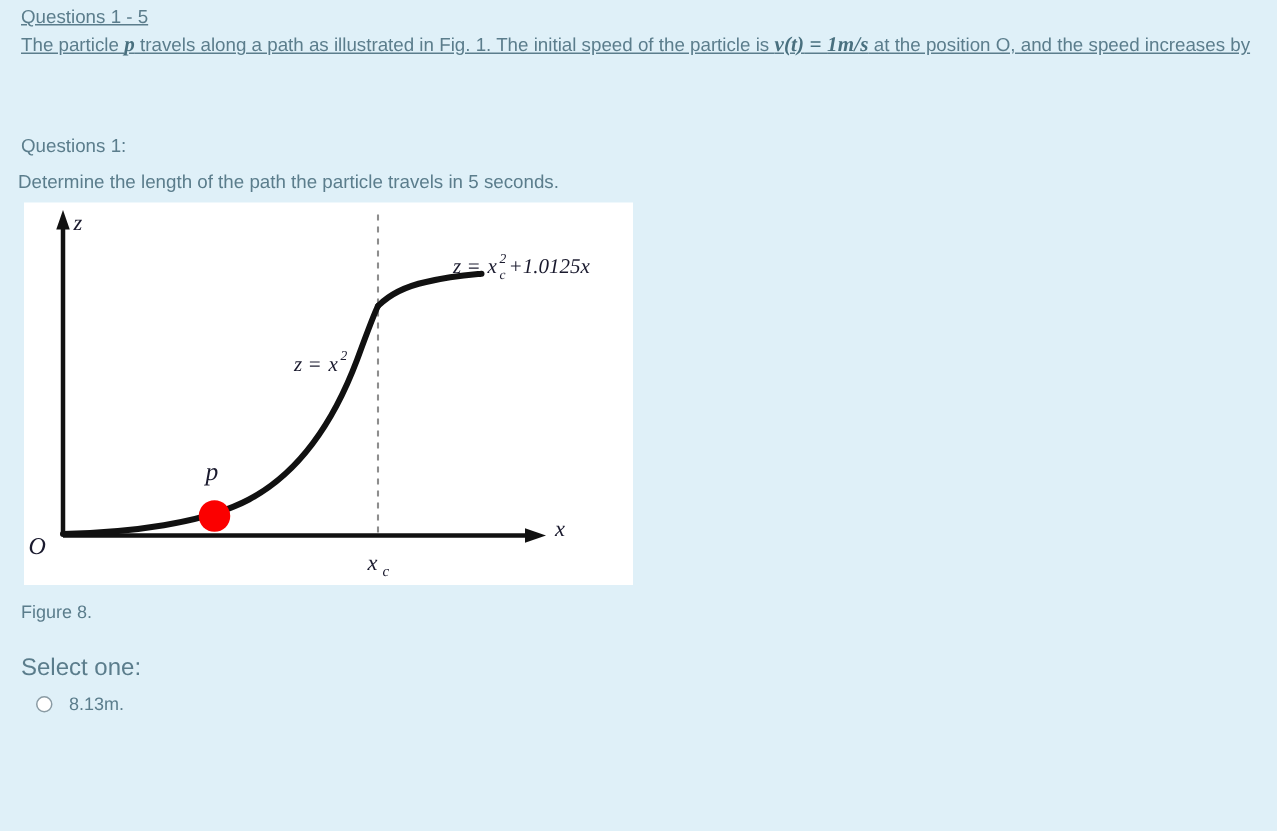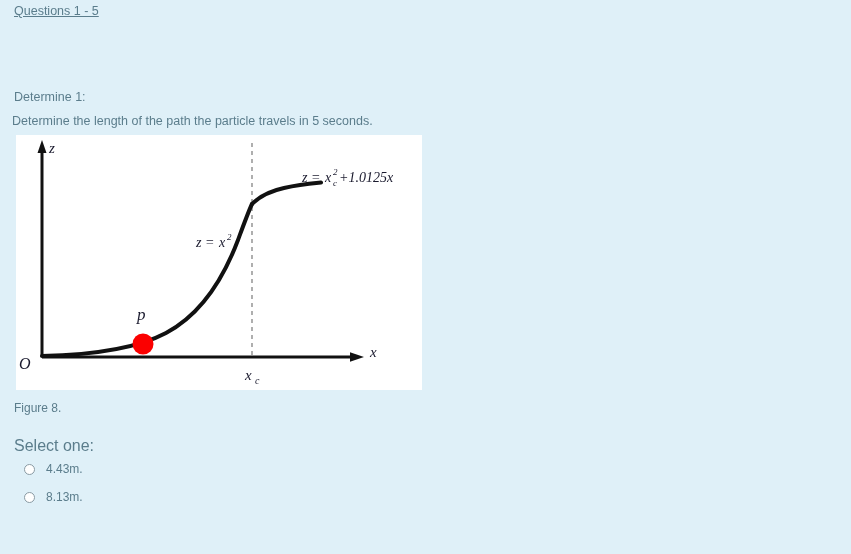--- a/index.html
+++ b/index.html
@@ -129,23 +129,24 @@
     fill: #1a1a2e;
   }
 </style>
 </head>
 <body>
 
 <div class="page">
 
   <div class="intro">
     <div class="line">Questions 1 - 5</div>
+    <div class="line"><span>The particle </span><span class="mathi">p</span><span> travels along a path as illustrated in Fig. 1. The initial speed of the particle is </span><span class="mathi">v(t)</span><span class="mathi"> = </span><span class="mathi">1m/s</span><span> at the position O, and the speed increases by</span></div>
   </div>
 
-  <div class="q-label">Determine 1:</div>
+  <div class="q-label">Questions 1:</div>
   <div class="q-text">Determine the length of the path the particle travels in 5 seconds.</div>
 
   <div class="figure-panel">
     <svg width="406" height="255" viewBox="0 0 406 255">
 
       <line x1="26" y1="16" x2="26" y2="222" stroke="#111111" stroke-width="3"></line>
       <polygon points="26,5 21.5,18 30.5,18" fill="#111111"></polygon>
 
       <line x1="26" y1="222" x2="337" y2="222" stroke="#111111" stroke-width="3"></line>
       <polygon points="348,222 334,217.2 334,226.8" fill="#111111"></polygon>
@@ -178,21 +179,17 @@
       <text class="fig-math" x="323" y="47" font-size="14" font-style="normal"> +1.0125x</text>
     </svg>
   </div>
 
   <div class="figure-caption">Figure 8.</div>
   <div class="select-one">Select one:</div>
 
   <div class="options">
     <div class="option-row">
       <span class="radio"></span>
-      <span class="option-label">4.43m.</span>
-    </div>
-    <div class="option-row">
-      <span class="radio"></span>
       <span class="option-label">8.13m.</span>
     </div>
   </div>
 
 </div>
 
 </body></html>

